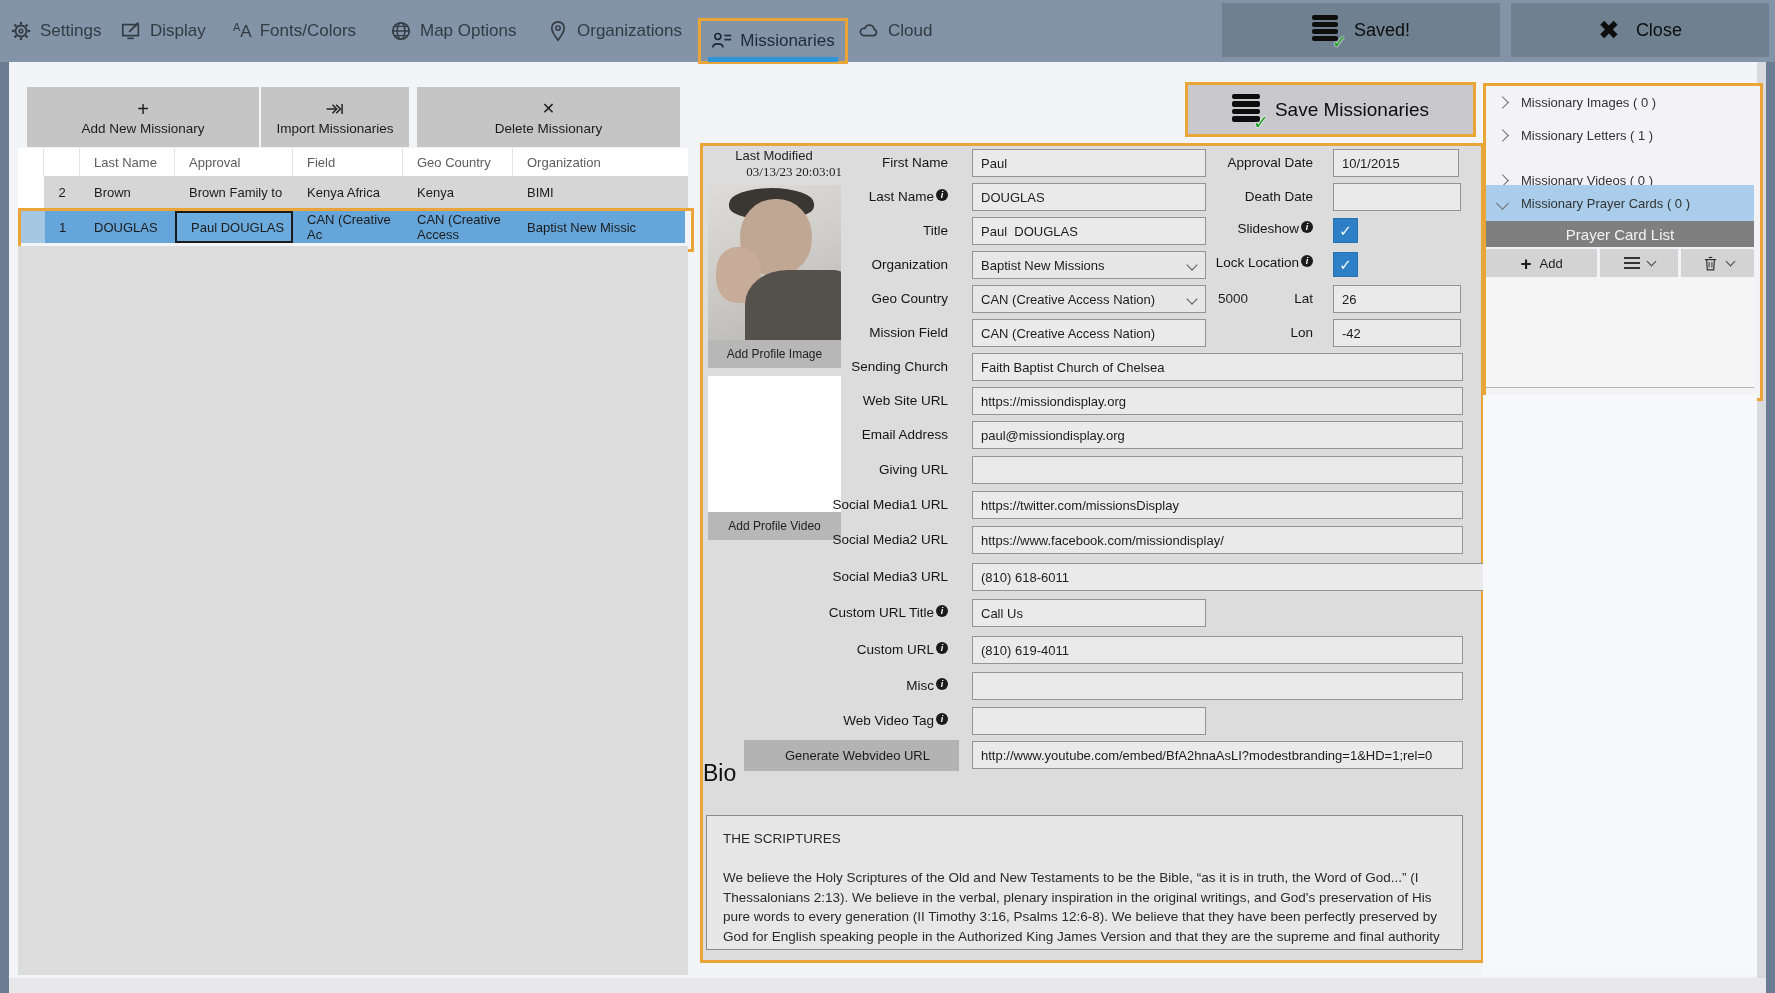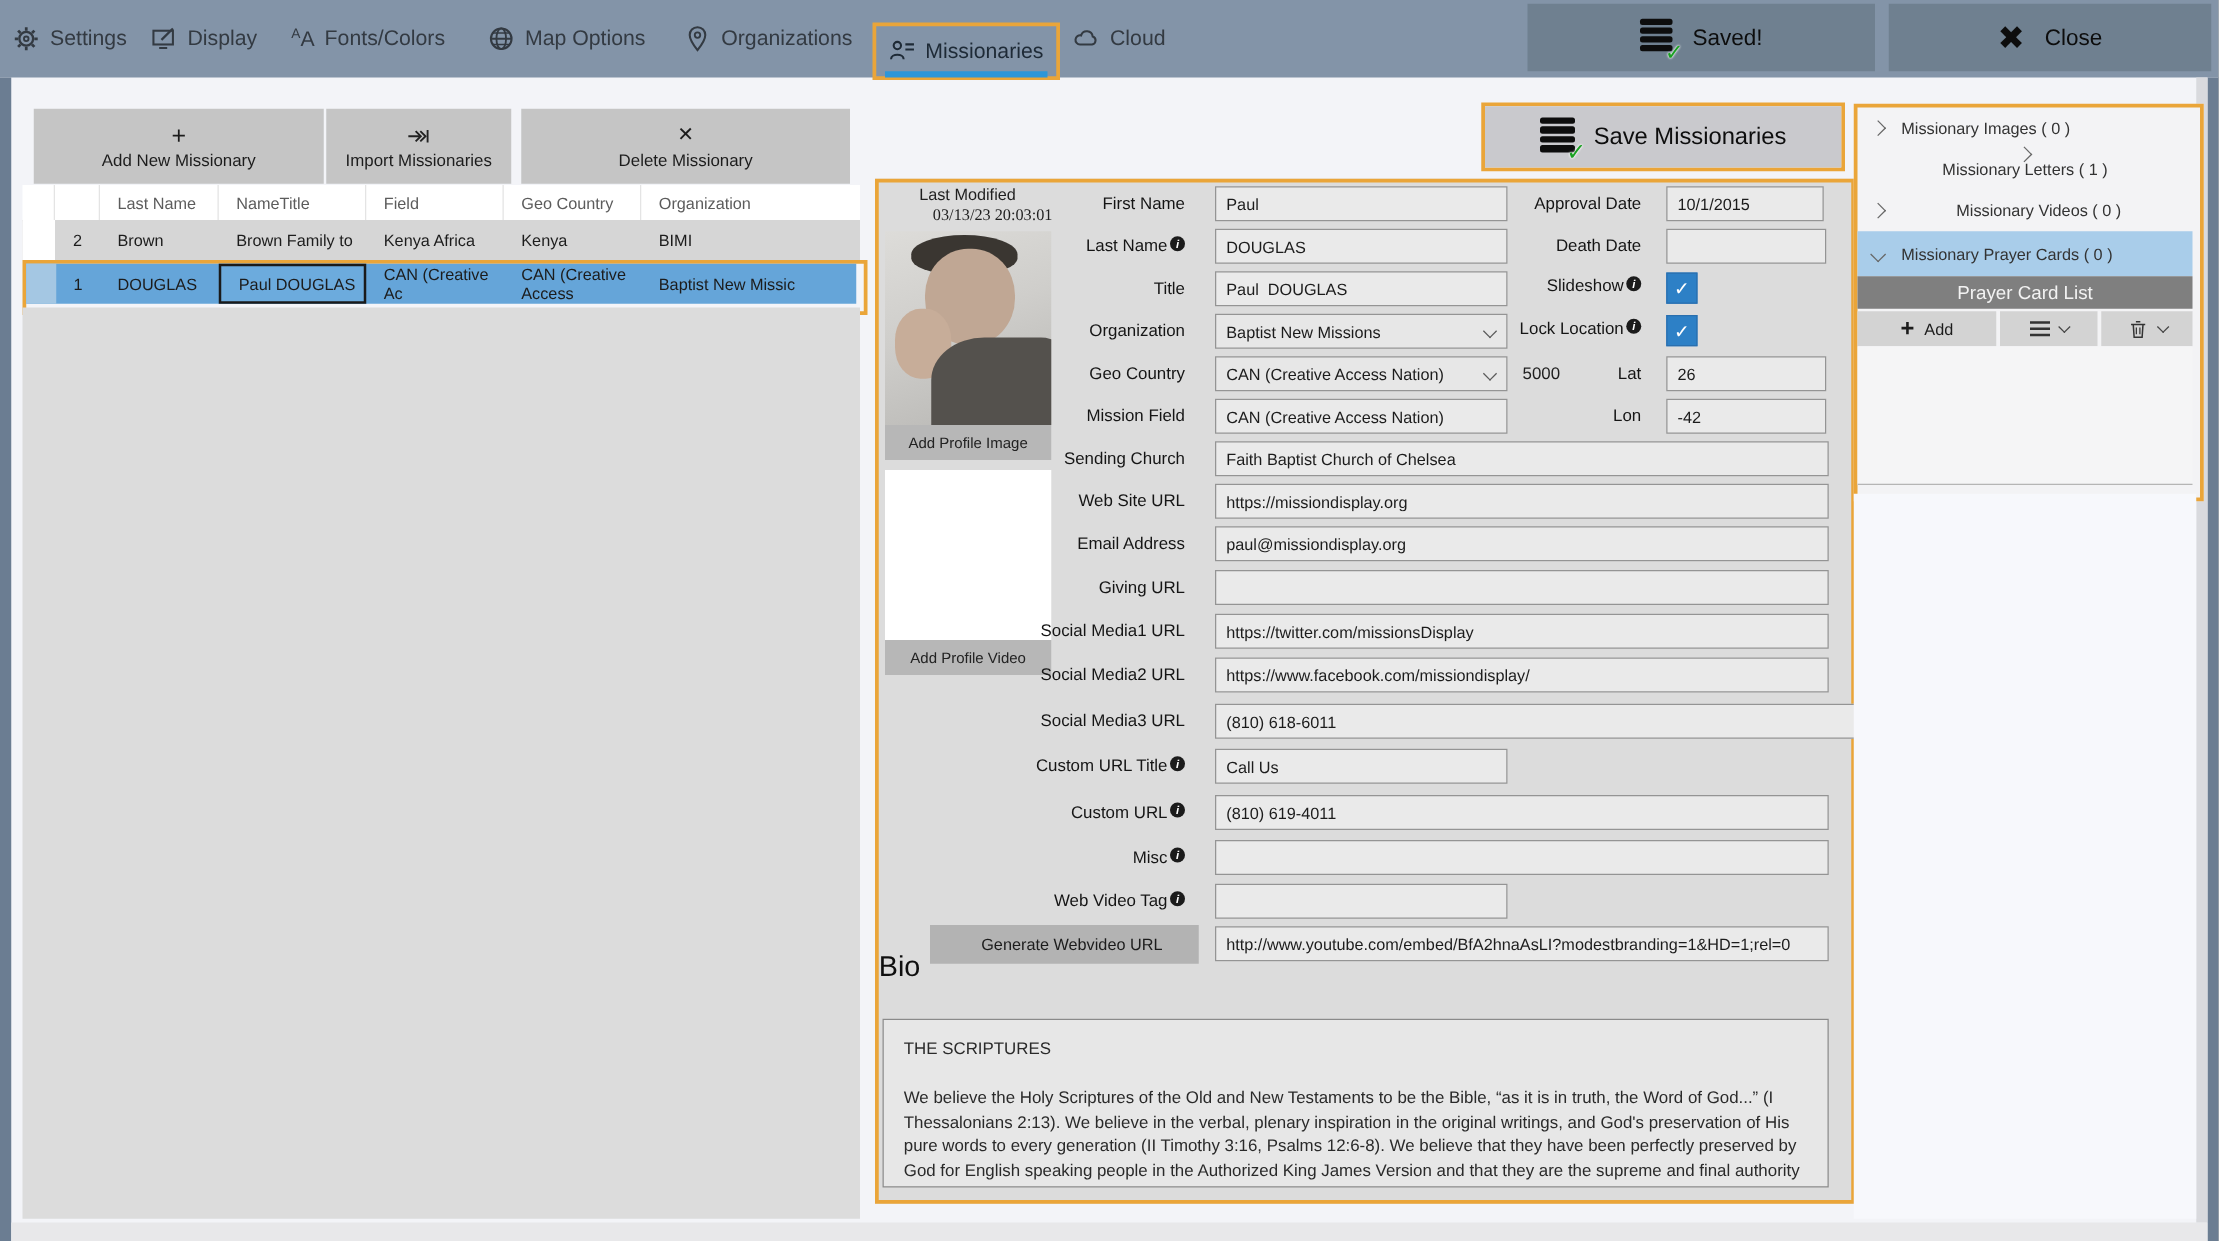--- a/index.html
+++ b/index.html
@@ -234,21 +234,21 @@
   </div>
   <div class="gbtn" style="left:417px;width:263px;">
     <span class="bicon" style="font-size:16px;">✕</span>
     <span>Delete Missionary</span>
   </div>
 
   <div class="thead">
     <div class="hcell" style="left:0;width:26px;"></div>
     <div class="hcell" style="left:26px;width:36px;"></div>
     <div class="hcell" style="left:62px;width:95px;">Last Name</div>
-    <div class="hcell" style="left:157px;width:118px;">NameTitle</div>
+    <div class="hcell" style="left:157px;width:118px;">Approval</div>
     <div class="hcell" style="left:275px;width:110px;">Field</div>
     <div class="hcell" style="left:385px;width:110px;">Geo Country</div>
     <div class="hcell" style="left:495px;width:175px;border-right:none;">Organization</div>
   </div>
 
   <div class="trow" style="top:176px;background:#d6d6d6;">
     <div class="tcell" style="left:0;width:26px;background:#fff;"></div>
     <div class="tcell rownum" style="left:26px;width:36px;">2</div>
     <div class="tcell" style="left:62px;width:95px;">Brown</div>
     <div class="tcell" style="left:157px;width:118px;">Brown Family to</div>
@@ -372,25 +372,25 @@
 
   <div class="slabel" style="top:325px;">Lon</div>
   <input class="inp" style="left: 1333px; top: 319px; width: 128px;" value="-42">
 
   <div class="rp-box"></div>
 
   <div class="rp-row" style="top:86px;">
     <span class="chev r"></span>
     <span>Missionary Images ( 0 )</span>
   </div>
-  <div class="rp-row" style="top:119px;flex-direction:column;">
+  <div class="rp-row" style="top:119px;">
     <span class="chev r"></span>
     <span>Missionary Letters ( 1 )</span>
   </div>
-  <div class="rp-row" style="top:152px;gap:44px;">
+  <div class="rp-row" style="top:164px;">
     <span class="chev r"></span>
     <span>Missionary Videos ( 0 )</span>
   </div>
   <div class="rp-row rp-selected" style="top:185px;height:36px;">
     <span class="chev d"></span>
     <span>Missionary Prayer Cards ( 0 )</span>
   </div>
 
   <div class="rp-header">Prayer Card List</div>
 

